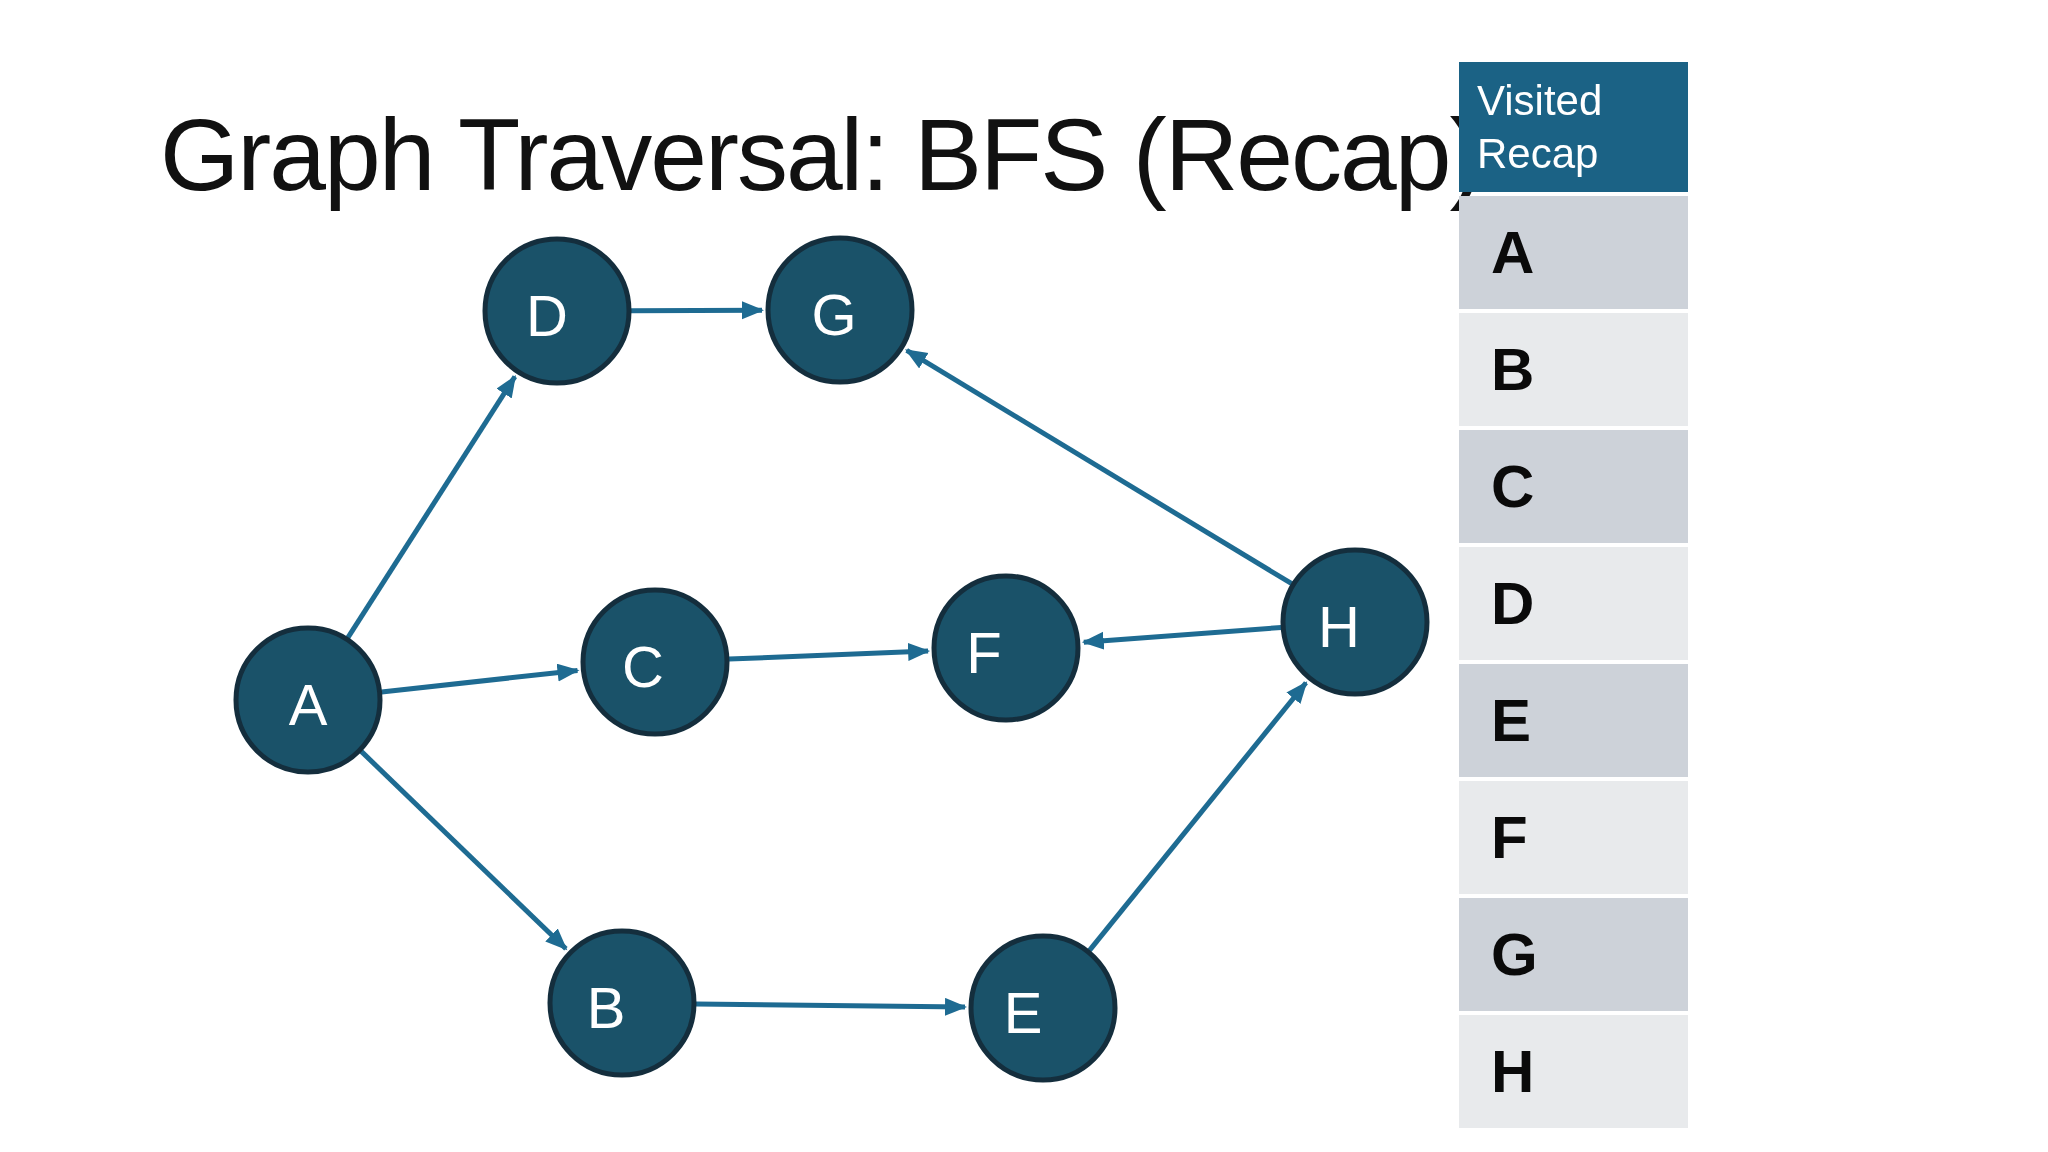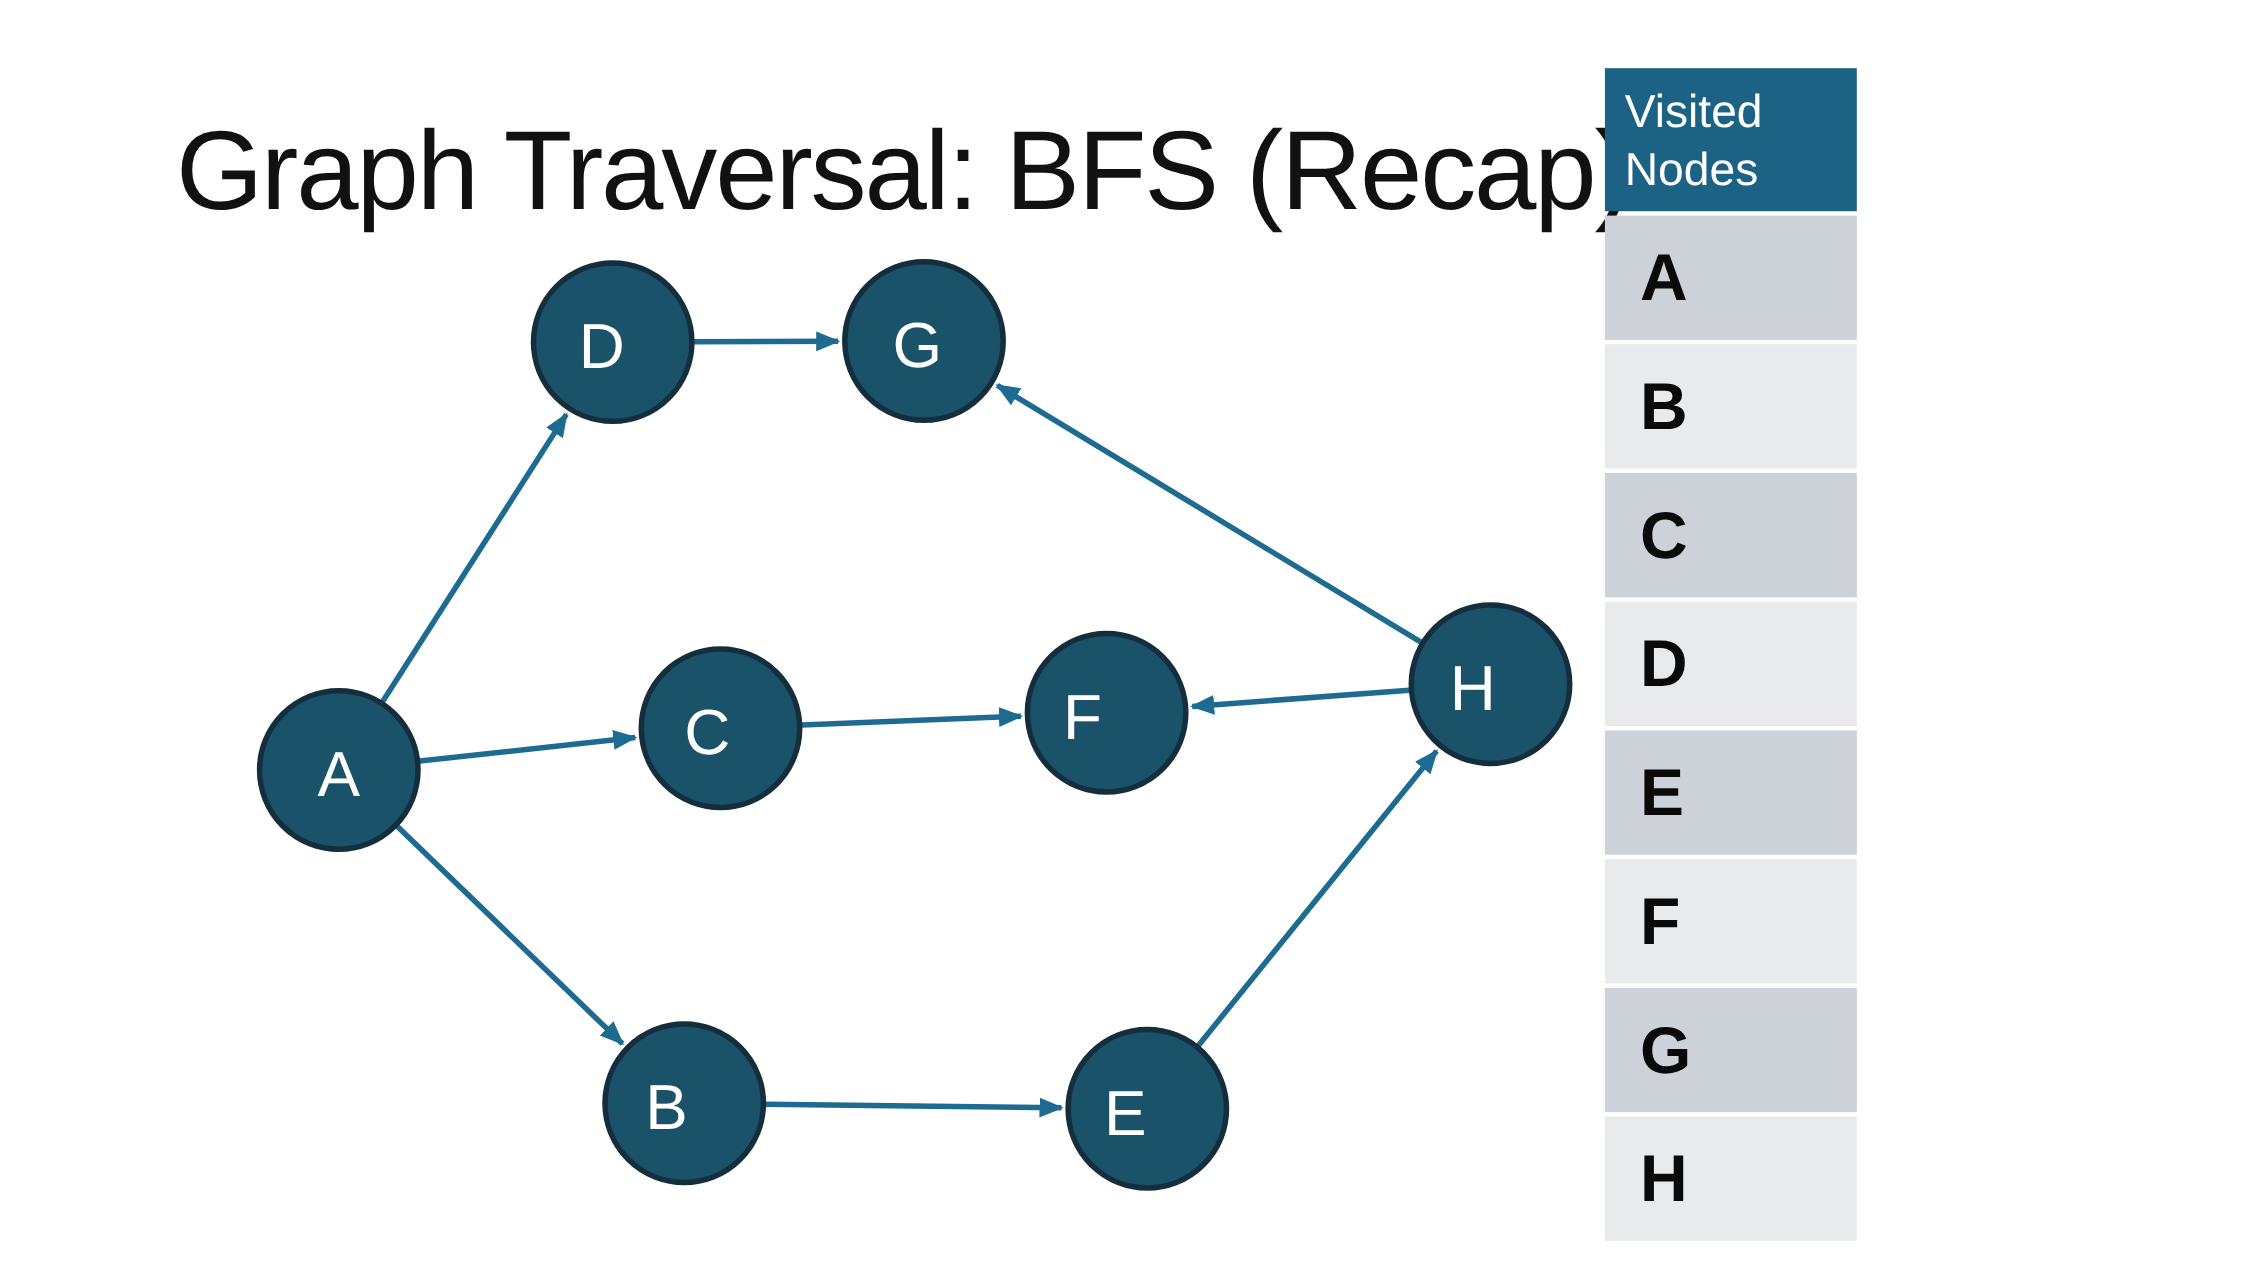--- a/index.html
+++ b/index.html
@@ -113,21 +113,21 @@
         <circle cx="840" cy="310" r="72" fill="#1a5269" stroke="#142e3d" stroke-width="5"></circle>
         <text x="834" y="310" text-anchor="middle" dominant-baseline="central" dy="4" fill="#ffffff" font-size="58" font-family="&quot;Liberation Sans&quot;, sans-serif">G</text>
       </g>
       <g>
         <circle cx="1355" cy="622" r="72" fill="#1a5269" stroke="#142e3d" stroke-width="5"></circle>
         <text x="1339" y="622" text-anchor="middle" dominant-baseline="central" dy="4" fill="#ffffff" font-size="58" font-family="&quot;Liberation Sans&quot;, sans-serif">H</text>
       </g>
     </svg>
 
   <div class="visited-table">
-    <div class="thead">Visited Nodes</div>
+    <div class="thead">Visited Recap</div>
     <div id="table-rows">
         <div class="trow dark">A</div>
         <div class="trow light">B</div>
         <div class="trow dark">C</div>
         <div class="trow light">D</div>
         <div class="trow dark">E</div>
         <div class="trow light">F</div>
         <div class="trow dark">G</div>
         <div class="trow light">H</div>
       </div>

